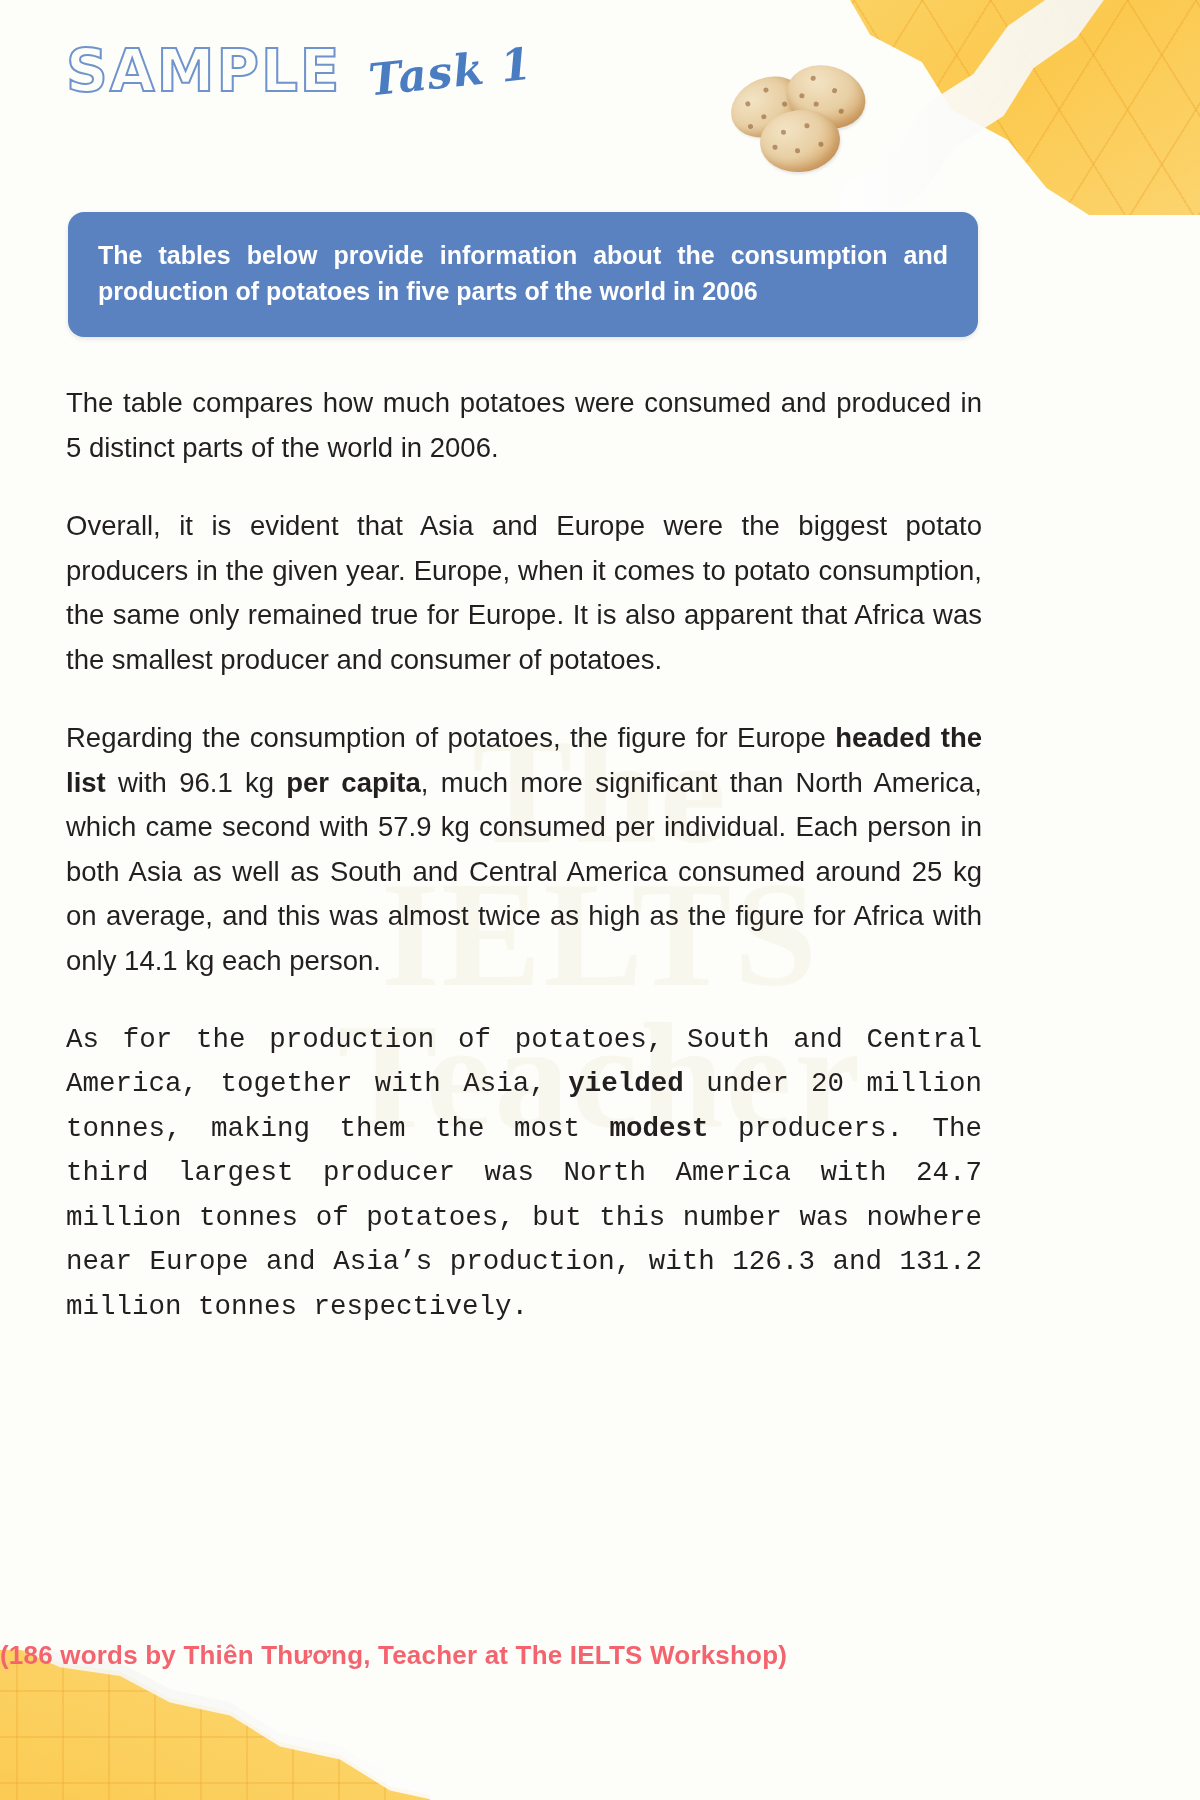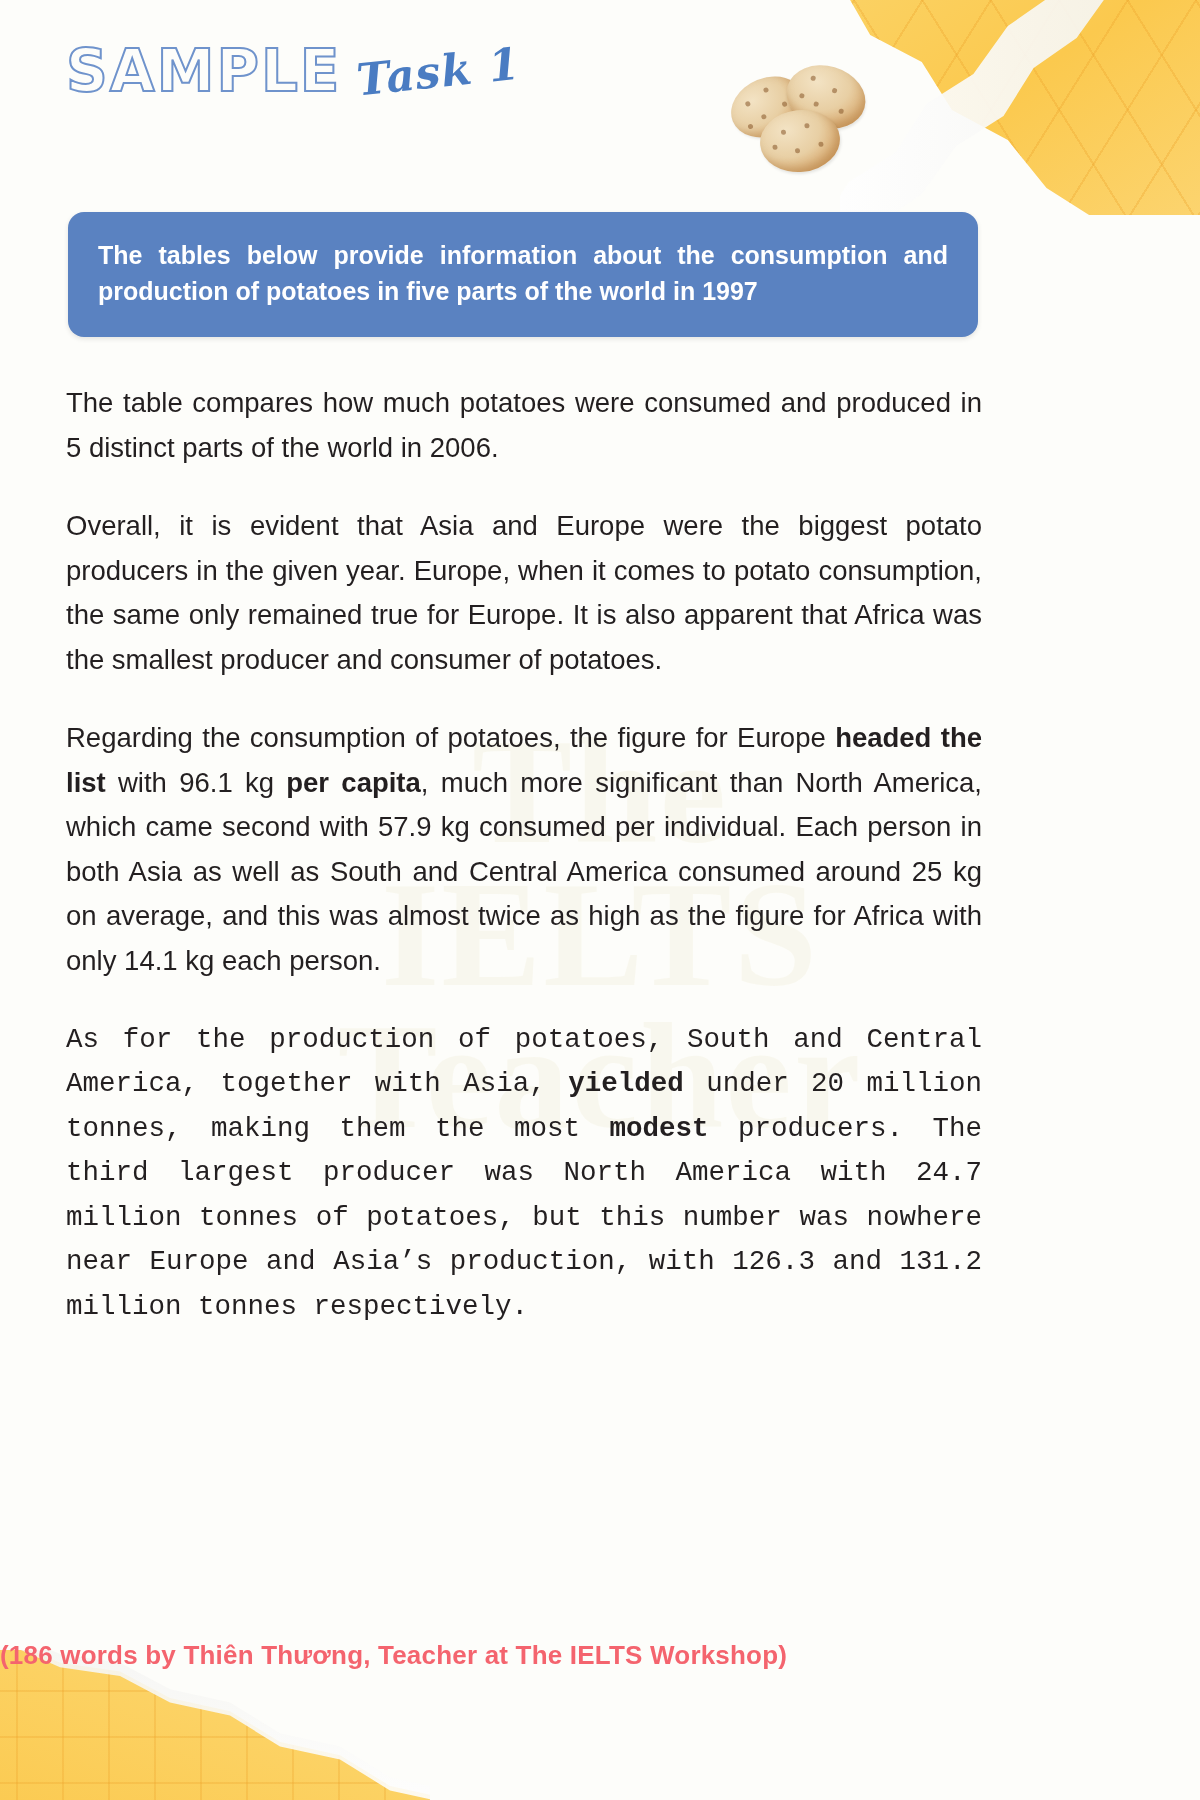--- a/index.html
+++ b/index.html
@@ -62,21 +62,21 @@
   .watermark .l2{display:block;}
 
   
   .header{position:absolute;left:66px;top:34px;z-index:5;}
   .title-writing{
     font-family:"DejaVu Sans", sans-serif;
     font-weight:700;font-size:60px;letter-spacing:1px;
     color:#4a7cc2;line-height:1;
     text-shadow:2px 2px 0 rgba(160,185,220,.45);
   }
-  .title-row2{display:flex;align-items:flex-end;gap:16px;margin-top:8px;}
+  .title-row2{display:flex;align-items:flex-end;gap:28px;margin-top:8px;}
   .title-sample{
     font-family:"DejaVu Sans", sans-serif;
     font-weight:700;font-size:58px;letter-spacing:2px;line-height:1;
     color:transparent;
     -webkit-text-stroke:2px #6f93cc;
   }
   .title-task{
     font-family:"DejaVu Serif", serif;
     font-style:italic;font-weight:700;font-size:44px;
     color:#4a7cc2;line-height:1;transform:rotate(-6deg) translateY(-6px);
@@ -179,21 +179,21 @@
   <div class="spud c">
     <span class="eye" style="left:22px;top:18px"></span>
     <span class="eye" style="left:46px;top:14px"></span>
     <span class="eye" style="left:34px;top:38px"></span>
     <span class="eye" style="left:58px;top:34px"></span>
     <span class="eye" style="left:12px;top:32px"></span>
   </div>
 </div>
 
 <div class="prompt-box">
-  <div class="prompt-text">The tables below provide information about the consumption and production of potatoes in five parts of the world in 1997</div>
+  <div class="prompt-text">The tables below provide information about the consumption and production of potatoes in five parts of the world in 2006</div>
 </div>
 
 <div class="body">
   <p class="para"><span>The table compares how much potatoes were consumed and produced in 5 distinct parts of the world in 2006.</span></p>
   <p class="para"><span>Overall, it is evident that Asia and Europe were the biggest potato producers in the given year. Europe, when it comes to potato consumption, the same only remained true for Europe. It is also apparent that Africa was the smallest producer and consumer of potatoes.</span></p>
   <p class="para"><span>Regarding the consumption of potatoes, the figure for Europe </span><b>headed the list</b><span> with 96.1 kg </span><b>per capita</b><span>, much more significant than North America, which came second with 57.9 kg consumed per individual. Each person in both Asia as well as South and Central America consumed around 25 kg on average, and this was almost twice as high as the figure for Africa with only 14.1 kg each person.</span></p>
   <p class="para"><span>As for the production of potatoes, South and Central America, together with Asia, </span><b>yielded</b><span> under 20 million tonnes, making them the most </span><b>modest</b><span> producers. The third largest producer was North America with 24.7 million tonnes of potatoes, but this number was nowhere near Europe and Asia’s production, with 126.3 and 131.2 million tonnes respectively.</span></p>
 </div>
 
 <div class="footer">

